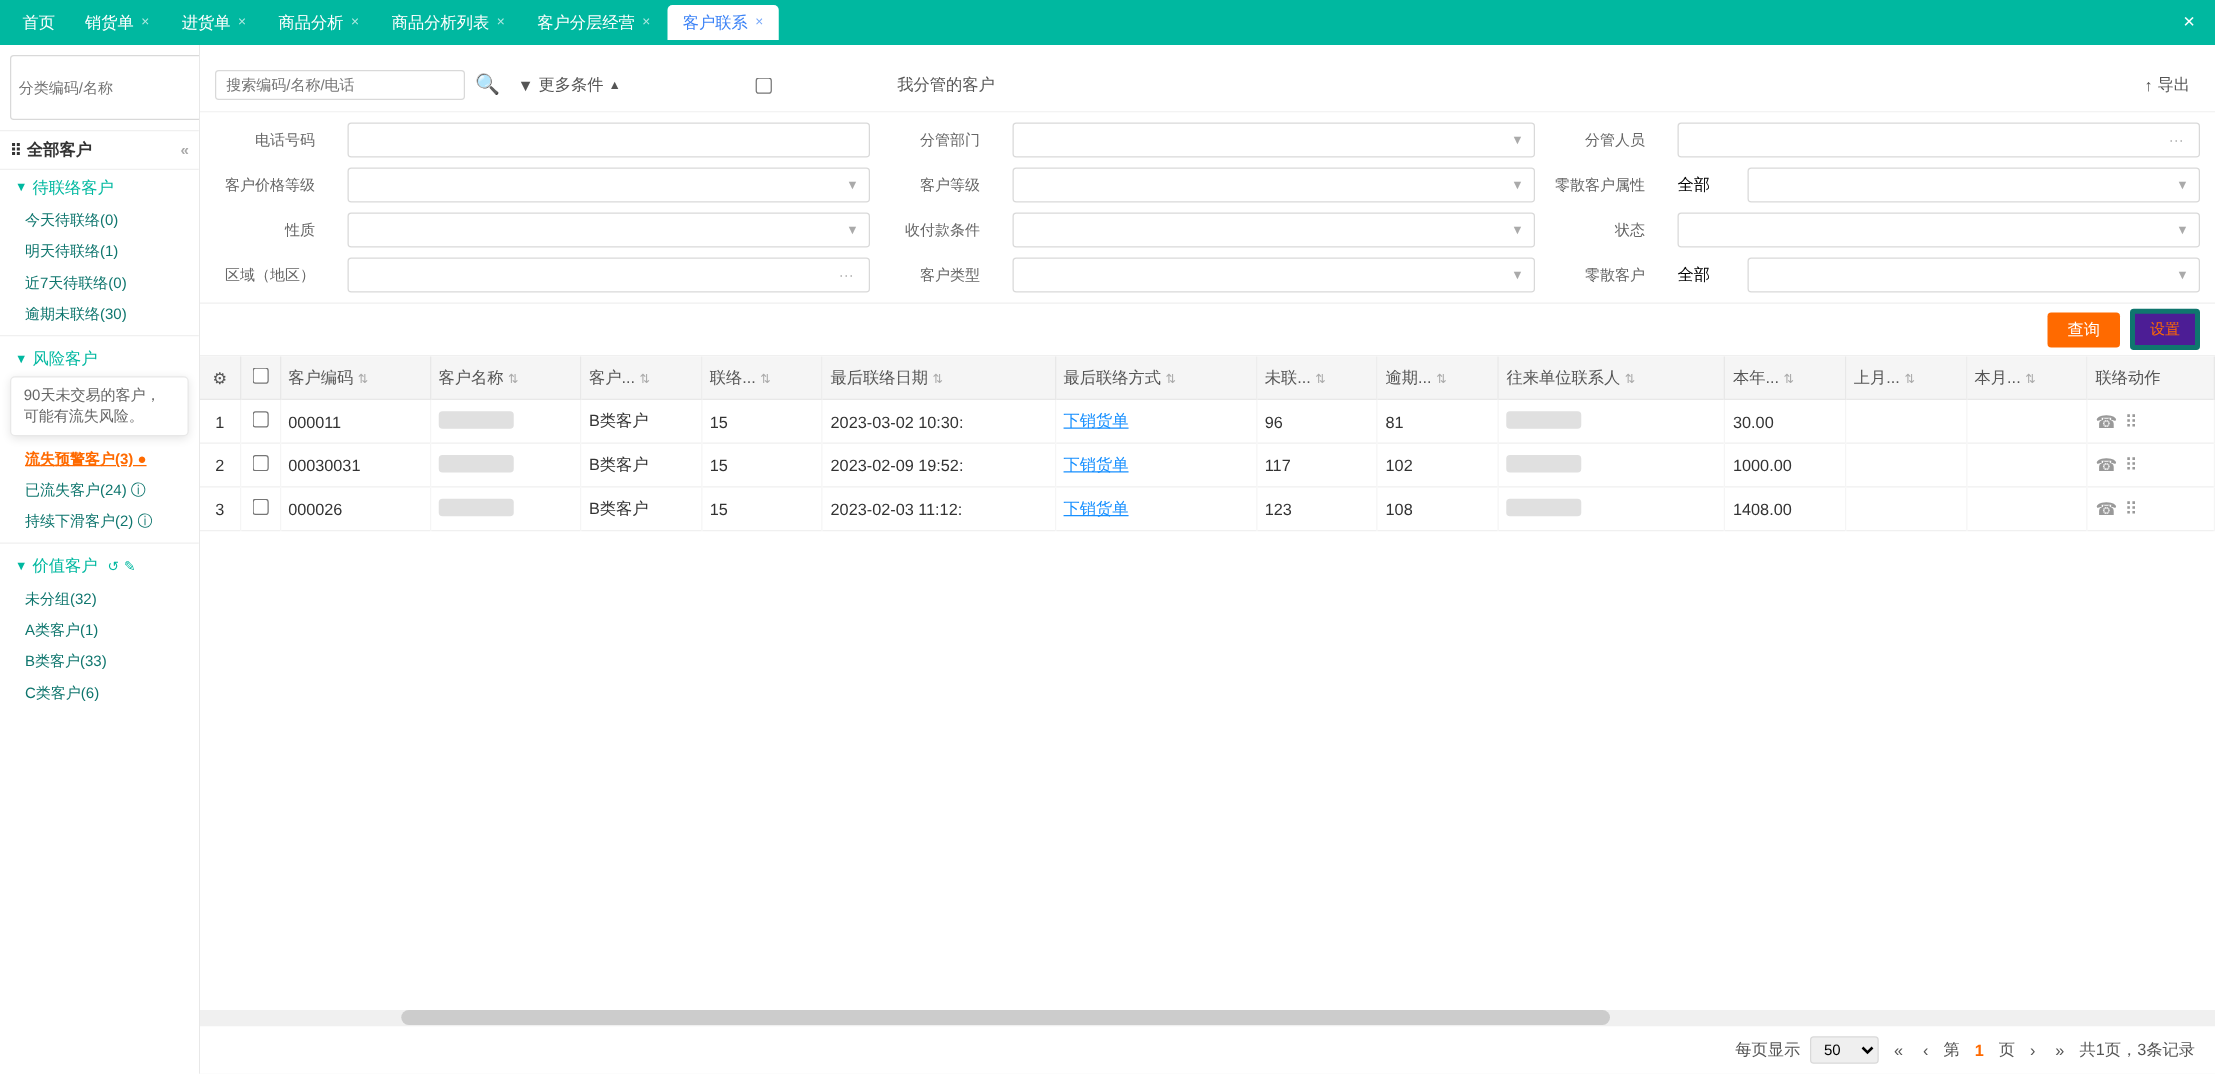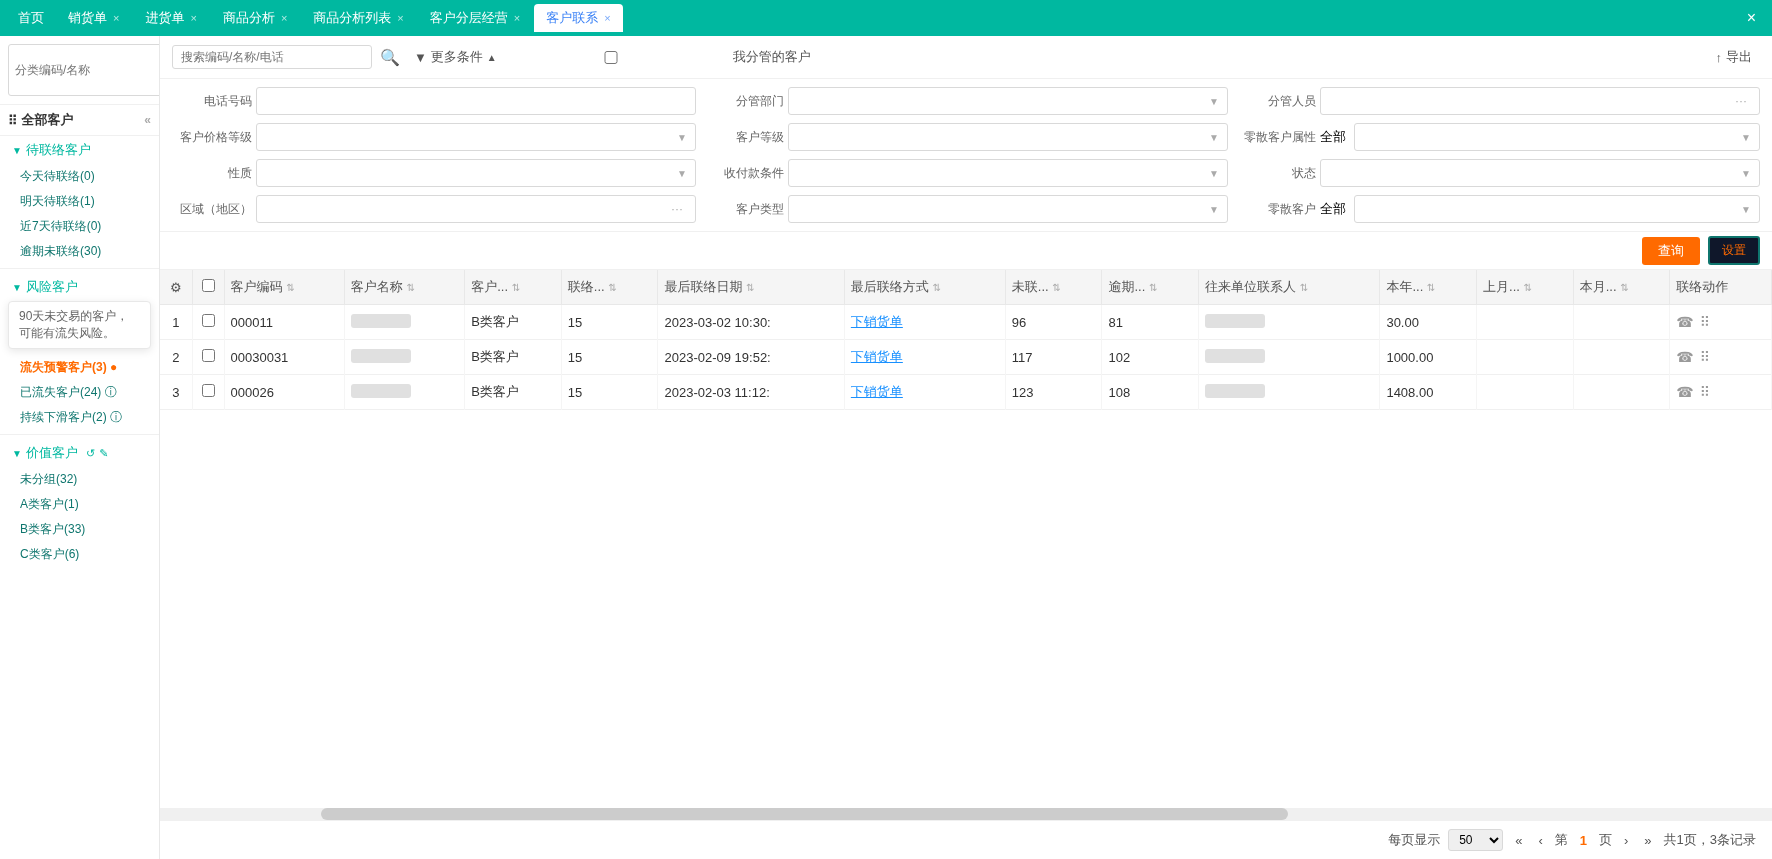--- a/index.html
+++ b/index.html
@@ -110,20 +110,21 @@
     .sidebar-item {
       padding: 4px 8px 4px 20px;
       color: #0f766e;
       font-size: 12px;
       cursor: pointer;
       white-space: nowrap;
     }
     .sidebar-item.active {
       color: #ff6a00;
       font-weight: bold;
+      text-decoration: underline;
     }
     .sidebar-divider { height: 1px; background: #f0f0f0; margin: 4px 0; }
     .tooltip-box {
       background: #fff;
       border: 1px solid #e8e8e8;
       border-radius: 4px;
       padding: 6px 10px;
       font-size: 12px;
       color: #666;
       margin: 0 8px 6px 8px;
@@ -139,20 +140,21 @@
       background: #fff;
     }
 
     
     .filter-bar {
       display: flex;
       align-items: center;
       padding: 8px 12px;
       border-bottom: 1px solid #f0f0f0;
       gap: 8px;
+      margin-top: 11px;
     }
     .filter-bar input {
       border: 1px solid #d9d9d9;
       border-radius: 3px;
       padding: 4px 8px;
       font-size: 12px;
       width: 200px;
       outline: none;
     }
     .filter-btn {
@@ -160,21 +162,21 @@
       align-items: center;
       gap: 4px;
       color: #555;
       cursor: pointer;
       font-size: 12px;
       padding: 4px 6px;
     }
     .filter-checkbox {
       display: flex;
       align-items: center;
-      gap: 22px;
+      gap: 7px;
       font-size: 12px;
       color: #555;
       cursor: pointer;
     }
     .export-btn {
       margin-left: auto;
       display: flex;
       align-items: center;
       gap: 4px;
       color: #555;
@@ -193,21 +195,21 @@
       display: flex;
       align-items: center;
       gap: 8px;
       margin-bottom: 8px;
     }
     .filter-row:last-child { margin-bottom: 0; }
     .filter-field {
       display: flex;
       align-items: center;
       flex: 1;
-      gap: 4px;
+      gap: 26px;
     }
     .filter-label {
       color: #666;
       font-size: 12px;
       width: 80px;
       text-align: right;
       flex-shrink: 0;
     }
     .filter-input {
       flex: 1;
@@ -246,23 +248,23 @@
     .btn-query {
       background: #ff6a00;
       color: #fff;
       border: none;
       border-radius: 3px;
       padding: 5px 16px;
       font-size: 13px;
       cursor: pointer;
     }
     .btn-setting {
-      background: #0f172a;
+      background: #4c1d95;
       color: #ff6a00;
-      border: 2px solid #0f766e;
+      border: 4px solid #0f766e;
       border-radius: 3px;
       padding: 4px 12px;
       font-size: 12px;
       cursor: pointer;
     }
 
     
     .table-wrapper {
       flex: 1;
       overflow: auto;

